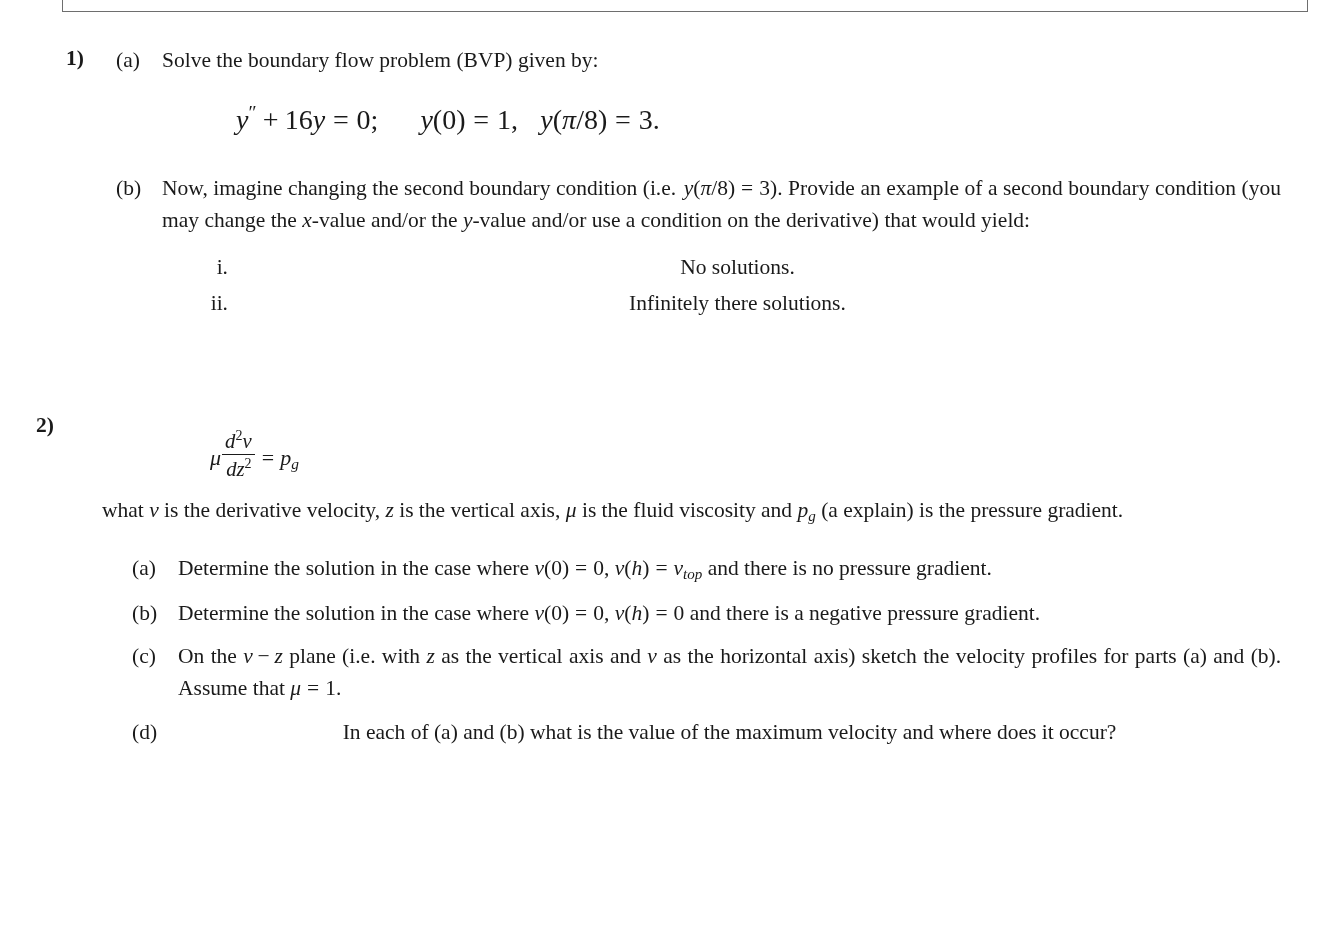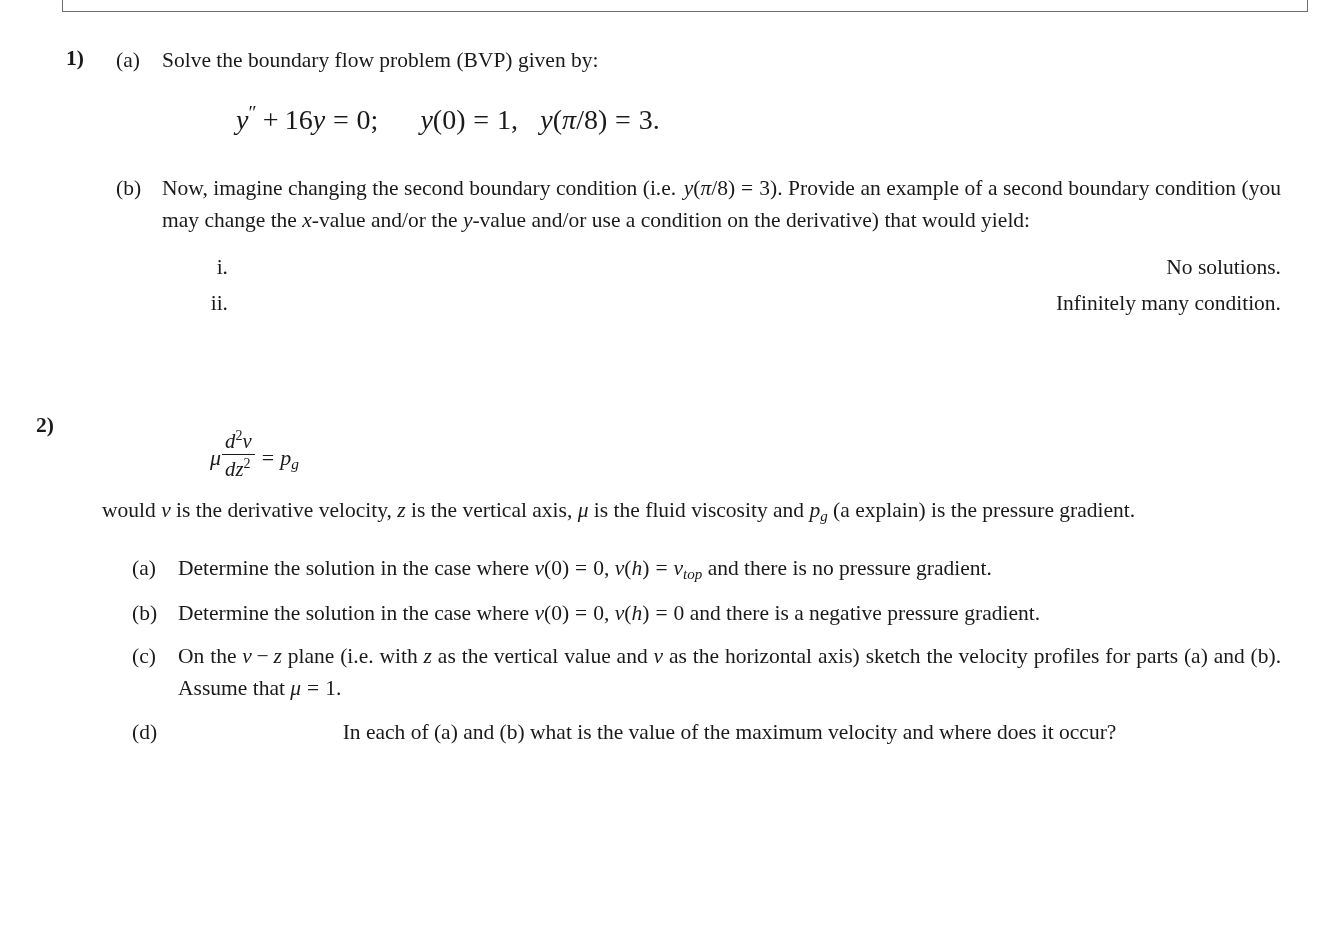--- a/index.html
+++ b/index.html
@@ -84,21 +84,21 @@
     position: relative;
   }
   .romanlabel {
     position: absolute;
     left: 0;
     top: 0;
     width: 34px;
     text-align: right;
   }
   .romanbody {
-    text-align: right;
+    text-align: center;
   }
 
   
   .math {
     font-family: "Liberation Serif", "DejaVu Serif", serif;
     white-space: nowrap;
   }
   .mi { font-style: italic; }
   .mo { font-style: normal; }
   .eqsp { display: inline-block; width: 0.28em; }
@@ -120,21 +120,21 @@
     font-size: 28px;
     margin-top: 22px;
     margin-bottom: 6px;
     padding-left: 170px;
   }
 
   
   .frac {
     display: inline-block;
     vertical-align: -0.52em;
-    text-align: left;
+    text-align: right;
     line-height: 1.12;
     margin: 0 1px;
   }
   .frac .num {
     display: block;
     font-size: 0.94em;
     padding: 0 3px 1px 3px;
   }
   .frac .den {
     display: block;
@@ -191,41 +191,41 @@
         <span>Now, imagine changing the second boundary condition (i.e.</span><span style="display:inline-block;width:0.35em;"></span><span class="math"><span class="mi">y</span><span class="mo">(</span><span class="mi">π</span><span class="mo">/8)</span><span class="eqsp"></span><span class="mo">=</span><span class="eqsp"></span><span class="mo">3</span></span><span>). Provide an example of a second boundary condition (you may change the</span> <span class="math mi">x</span><span>-value and/or the</span> <span class="math mi">y</span><span>-value and/or use a condition on the derivative) that would yield:</span>
       </div>
 
       <div style="margin-left:78px; margin-top:16px;">
         <div class="romanitem">
           <span class="romanlabel">i.</span>
           <span class="romanbody" style="display:block;">No solutions.</span>
         </div>
         <div class="romanitem" style="margin-top:4px;">
           <span class="romanlabel">ii.</span>
-          <span class="romanbody" style="display:block;">Infinitely many condition.</span>
+          <span class="romanbody" style="display:block;">Infinitely there solutions.</span>
         </div>
       </div>
 
     </div>
   </div>
 
   <div class="problem" style="position:absolute; left:36px; top:397px; width:1245px;">
 
     <div class="numlabel">2)</div>
 
     <div style="margin-left:66px;">
 
       <div class="de-display">
         <span class="math" aria-label="mu times d squared v over d z squared equals p sub g">
           <span class="mi">μ</span><span class="frac"><span class="num"><span class="mi">d</span><sup class="mexp" style="font-style:normal;">2</sup><span class="mi">v</span></span><span class="den"><span class="mi">dz</span><sup class="mexp" style="font-style:normal;">2</sup></span></span><span class="eqsp"></span><span class="mo">=</span><span class="eqsp"></span><span class="mi">p</span><sub class="msub">g</sub>
         </span>
       </div>
 
       <div class="para" style="margin-top:2px;">
-        <span>would</span>
+        <span>what</span>
         <span class="math mi">v</span>
         <span>is the derivative velocity,</span>
         <span class="math mi">z</span>
         <span>is the vertical axis,</span>
         <span class="math mi">μ</span>
         <span>is the fluid viscosity and</span>
         <span class="math"><span class="mi">p</span><sub class="msub">g</sub></span>
         <span>(a explain) is the pressure gradient.</span>
       </div>
 
@@ -247,21 +247,21 @@
         </div>
       </div>
 
       <div class="subitem" style="margin-left:30px; margin-top:12px;">
         <div class="sublabel">(c)</div>
         <div class="subbody">
           <span>On the</span>
           <span class="math"><span class="mi">v</span><span class="opsp"></span><span class="mo">−</span><span class="opsp"></span><span class="mi">z</span></span>
           <span>plane (i.e. with</span>
           <span class="math mi">z</span>
-          <span>as the vertical value and</span>
+          <span>as the vertical axis and</span>
           <span class="math mi">v</span>
           <span>as the horizontal axis) sketch the velocity profiles for parts (a) and (b). Assume that</span>
           <span class="math"><span class="mi">μ</span><span class="eqsp"></span><span class="mo">=</span><span class="eqsp"></span><span class="mo">1</span></span><span>.</span>
         </div>
       </div>
 
       <div class="subitem" style="margin-left:30px; margin-top:12px;">
         <div class="sublabel">(d)</div>
         <div class="subbody" style="text-align:center;">In each of (a) and (b) what is the value of the maximum velocity and where does it occur?</div>
       </div>

